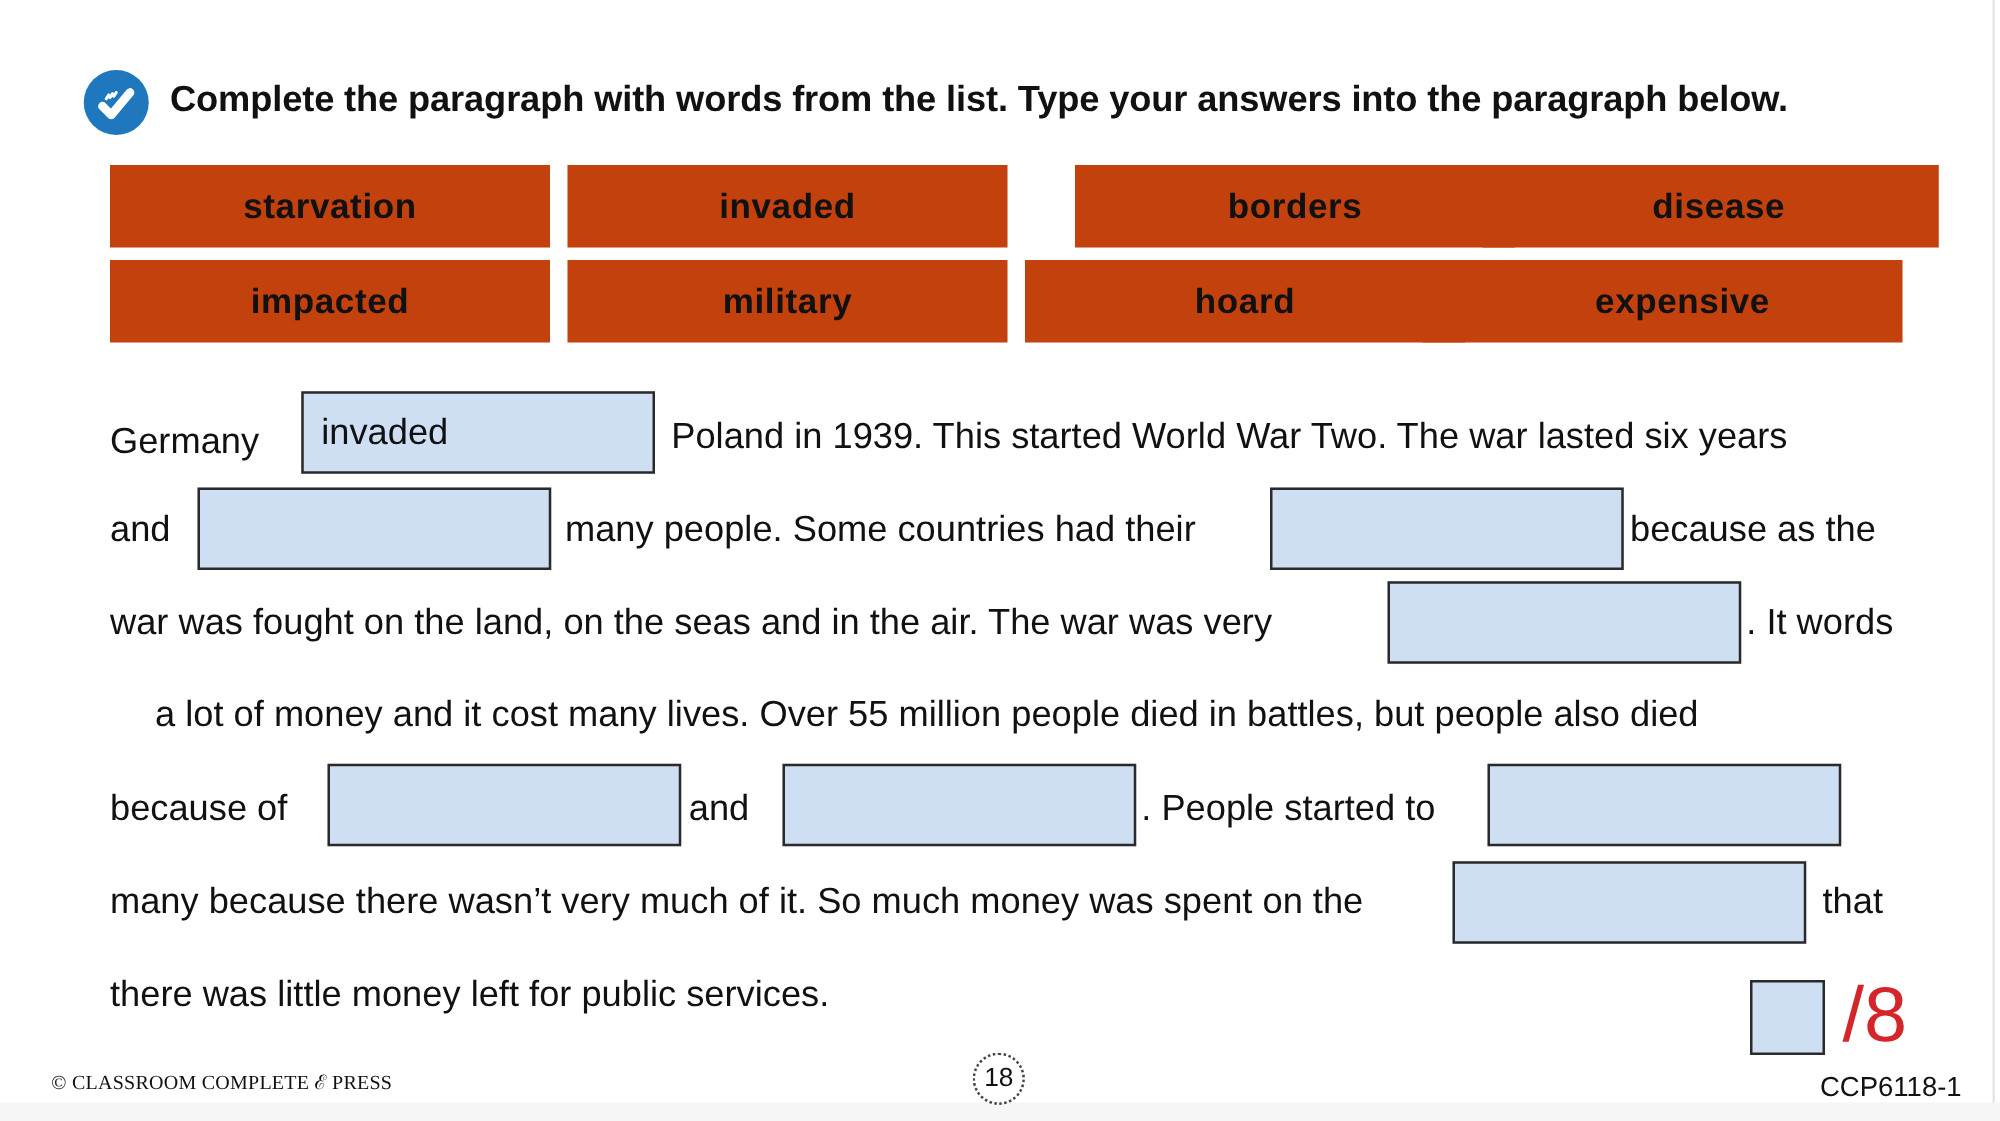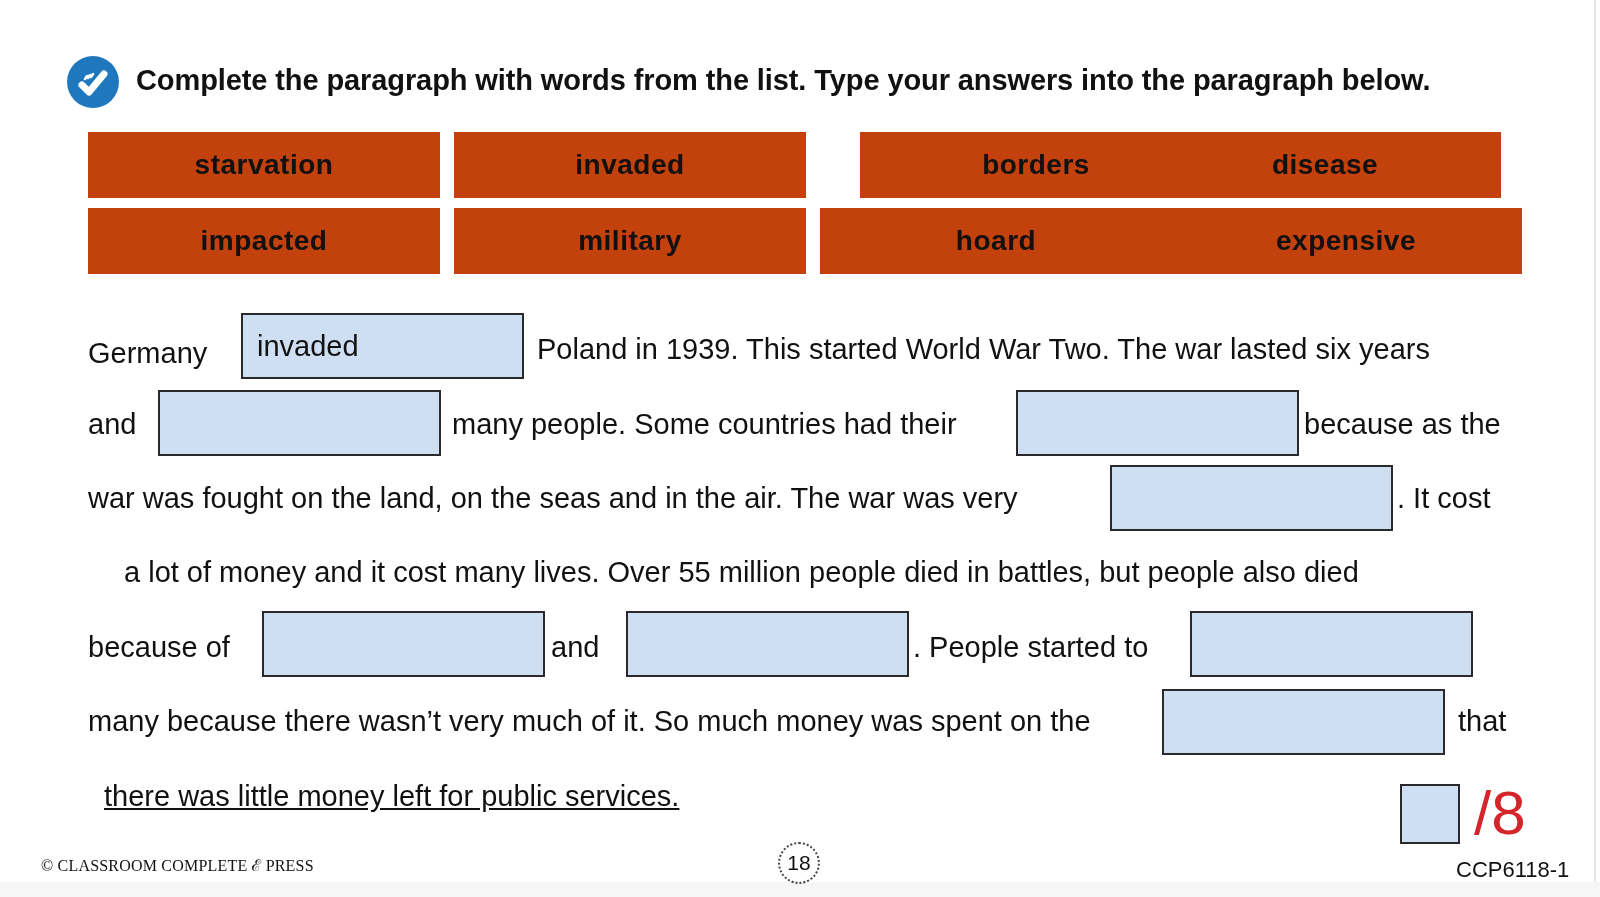--- a/index.html
+++ b/index.html
@@ -74,57 +74,57 @@
     <path d="M6 20 L13 27 L28 9" stroke="#ffffff" stroke-width="7" fill="none" stroke-linecap="round" stroke-linejoin="round"></path>
     <path d="M9 14 L11 11 M12 13 L14 10 M15 12 L17 9" stroke="#ffffff" stroke-width="2.5" stroke-linecap="round"></path>
   </svg>
 </div>
 <div class="instruction">Complete the paragraph with words from the list. Type your answers into the paragraph below.</div>
 
 <div>
   <div class="word" style="left:88px; top:132px;">starvation</div>
   <div class="word" style="left:454px; top:132px;">invaded</div>
   <div class="word" style="left:860px; top:132px;">borders</div>
-  <div class="word" style="left:1136px; top:132px;padding-left:13px;">disease</div>
+  <div class="word" style="left:1186px; top:132px;padding-left:13px;">disease</div>
   <div class="word" style="left:88px; top:208px;">impacted</div>
   <div class="word" style="left:454px; top:208px;">military</div>
   <div class="word" style="left:820px; top:208px;">hoard</div>
   <div class="word" style="left:1138px; top:208px;padding-left:32px;">expensive</div>
 </div>
 
 <div>
 
   <span class="ptext" style="left:88px; top:336px;">Germany</span>
   <input class="blank" style="left: 241px; top: 313px;" value="invaded">
   <span class="ptext" style="left:537px; top:332px;">Poland in 1939. This started World War Two. The war lasted six years</span>
 
   <span class="ptext" style="left:88px; top:407px;">and</span>
   <input class="blank" style="left: 158px; top: 390px;" value="">
   <span class="ptext" style="left:452px; top:407px;">many people. Some countries had their</span>
   <input class="blank" style="left: 1016px; top: 390px;" value="">
   <span class="ptext" style="left:1304px; top:407px;">because as the</span>
 
   <span class="ptext" style="left:88px; top:481px;">war was fought on the land, on the seas and in the air. The war was very</span>
   <input class="blank" style="left: 1110px; top: 465px;" value="">
-  <span class="ptext" style="left:1397px; top:481px;">. It cost</span>
+  <span class="ptext" style="left:1397px; top:481px;">. It words</span>
 
   <span class="ptext" style="left:88px; top:555px;margin-left:36px;">a lot of money and it cost many lives. Over 55 million people died in battles, but people also died</span>
 
   <span class="ptext" style="left:88px; top:630px;">because of</span>
   <input class="blank" style="left: 262px; top: 611px;" value="">
   <span class="ptext" style="left:551px; top:630px;">and</span>
   <input class="blank" style="left: 626px; top: 611px;" value="">
   <span class="ptext" style="left:913px; top:630px;">. People started to</span>
   <input class="blank" style="left: 1190px; top: 611px;" value="">
 
   <span class="ptext" style="left:88px; top:704px;">many because there wasn’t very much of it. So much money was spent on the</span>
   <input class="blank" style="left: 1162px; top: 689px;" value="">
   <span class="ptext" style="left:1458px; top:704px;text-align:center;">that</span>
 
-  <span class="ptext" style="left:104px; top:779px;text-decoration:underline;">there was little money left for public services.</span>
+  <span class="ptext" style="left:88px; top:779px;">there was little money left for public services.</span>
 </div>
 
 <input class="score-box" value="" style="">
 <div class="score-total">/8</div>
 
 <div class="publisher">© CLASSROOM COMPLETE ℰ PRESS</div>
 <div class="page-num">18</div>
 <div class="code">CCP6118-1</div>
 
 </body></html>

